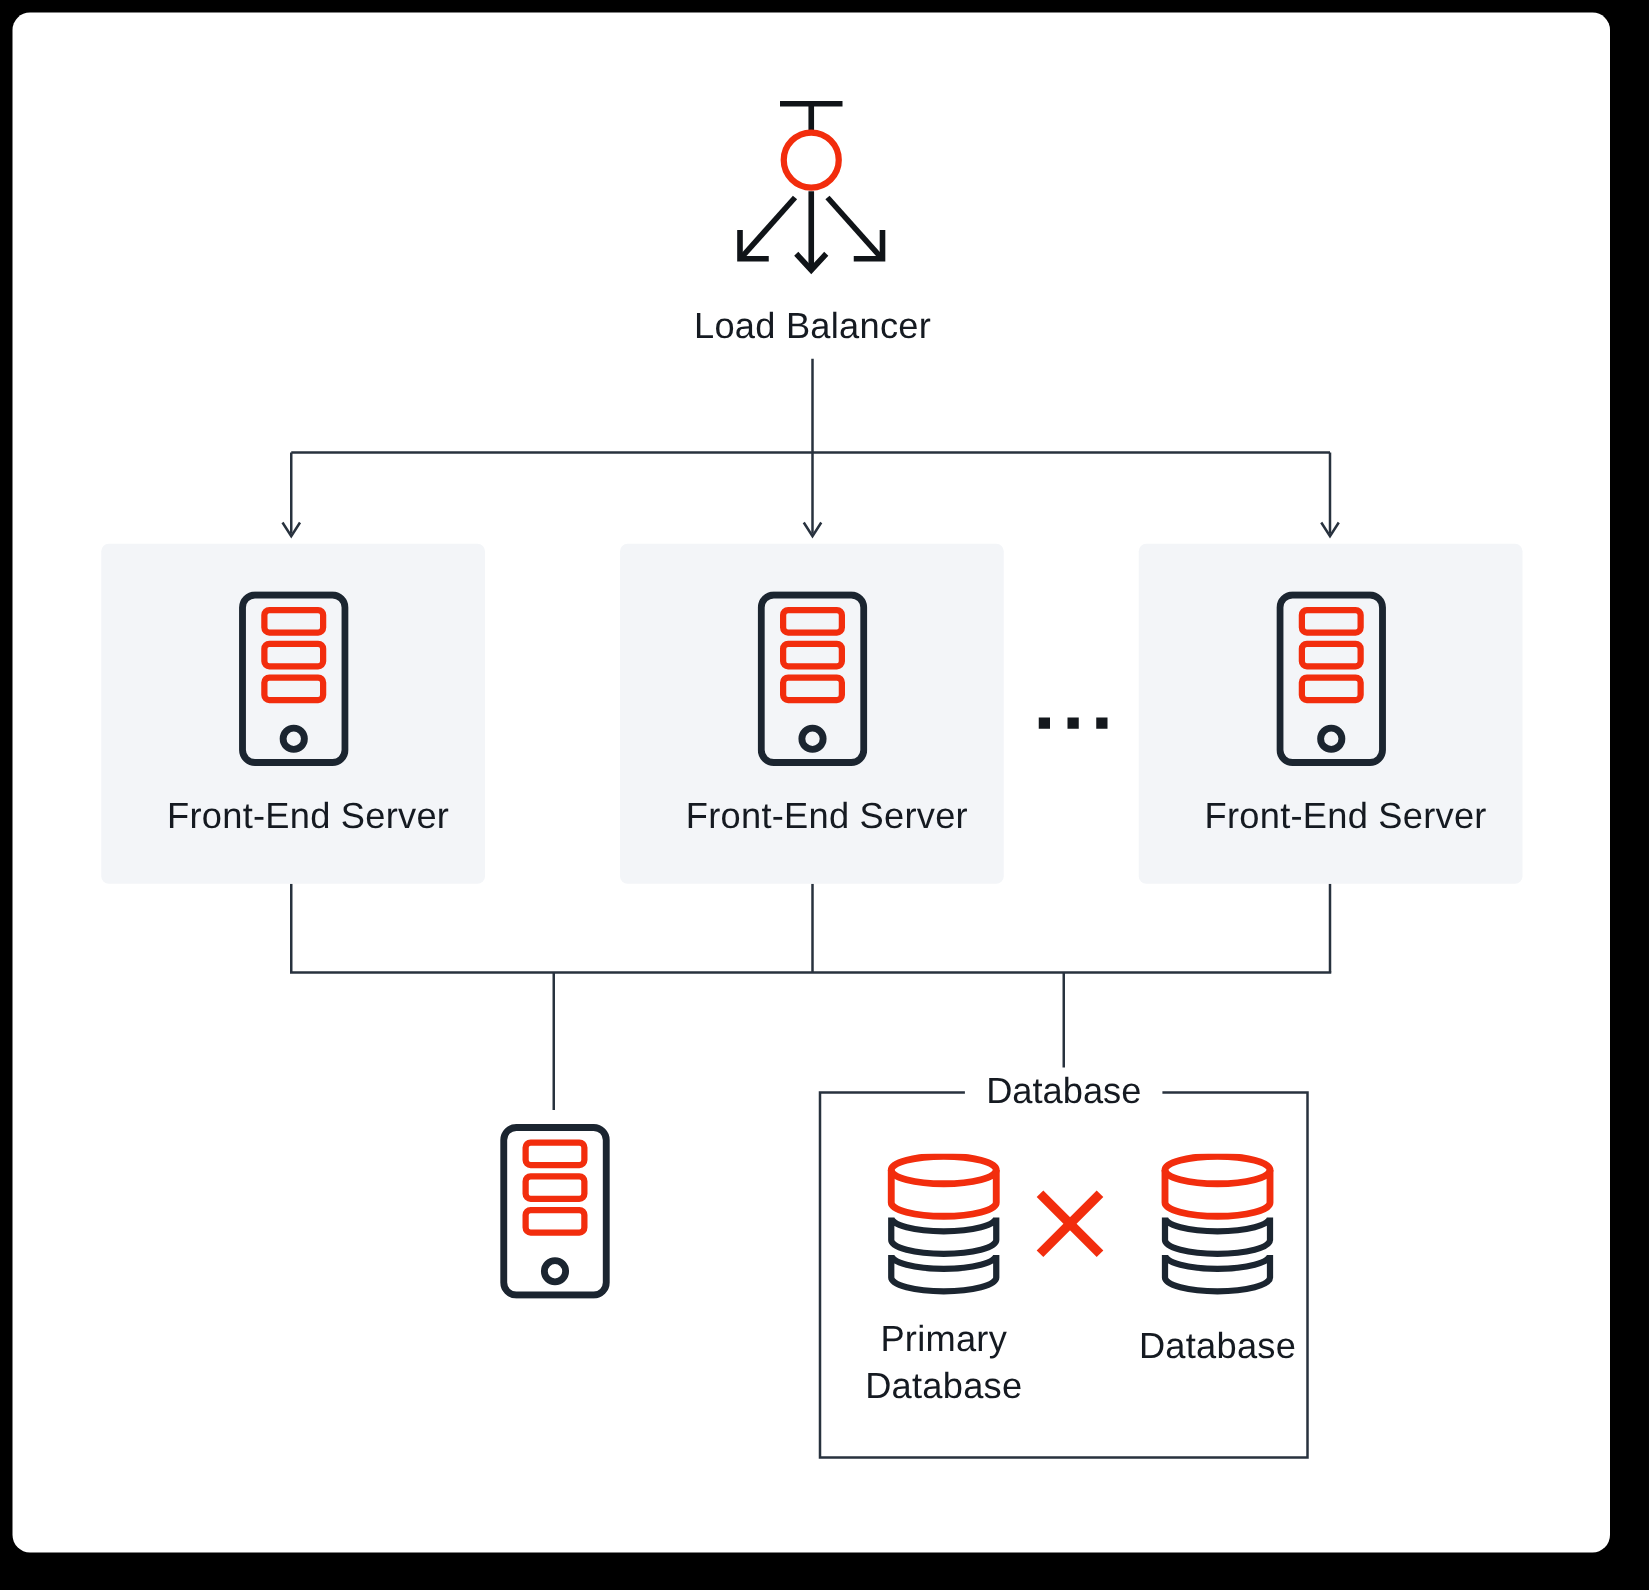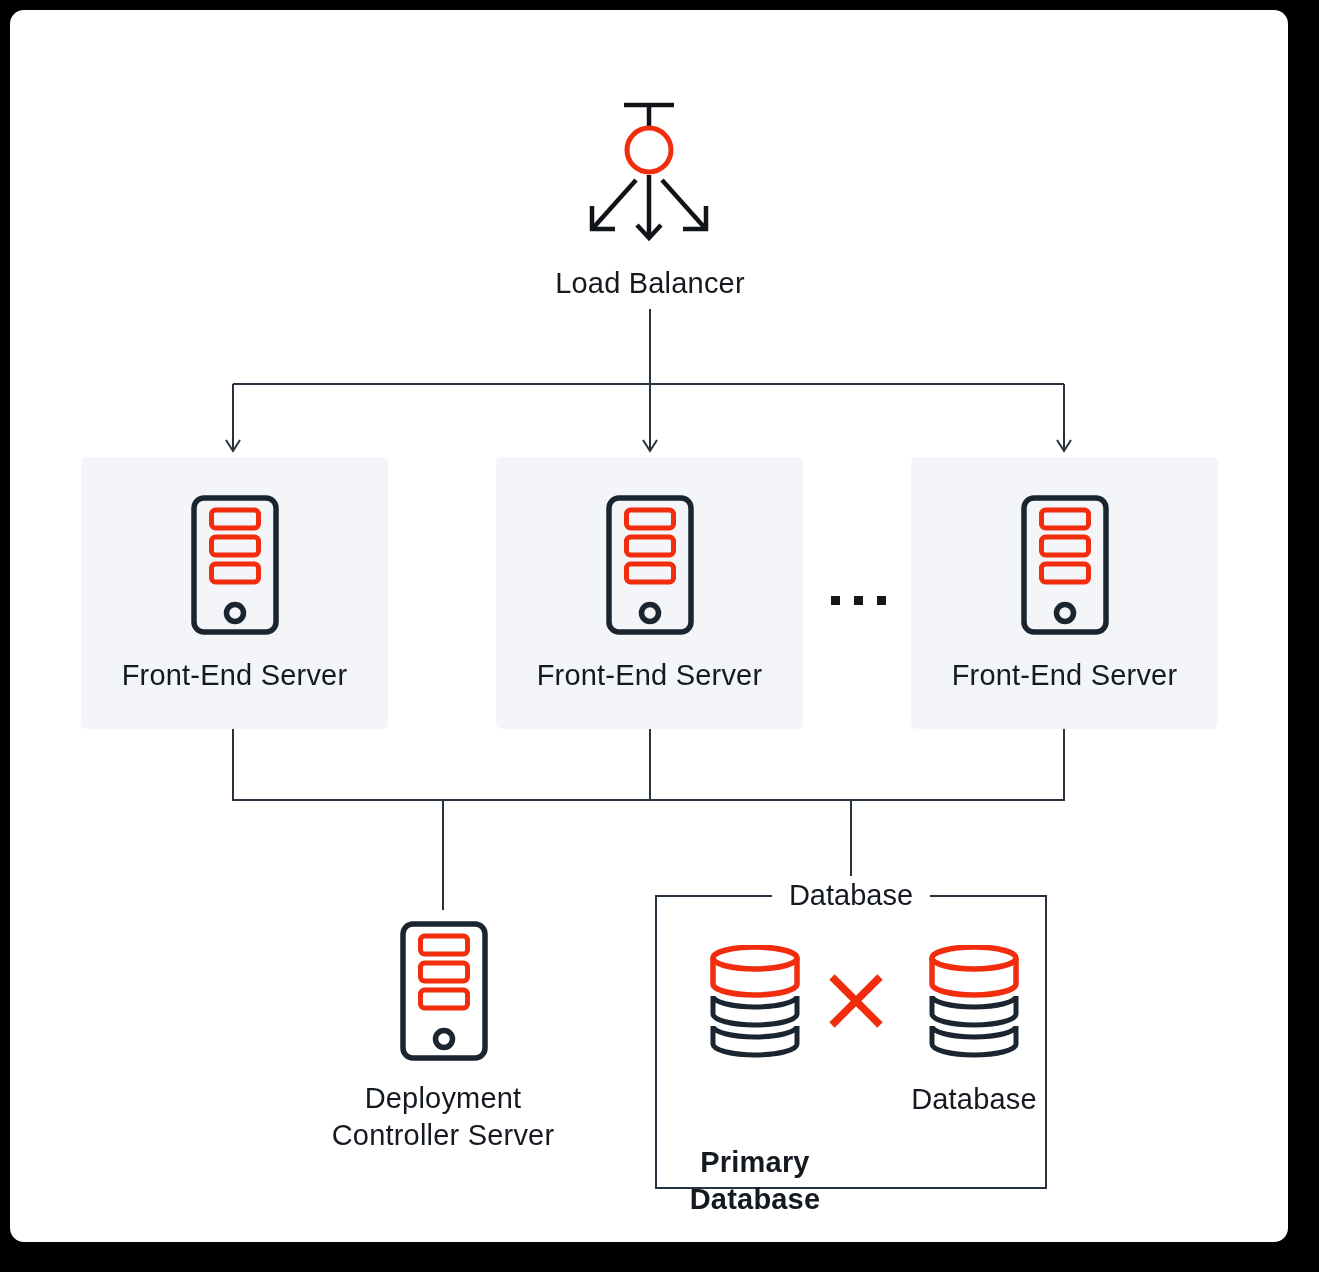--- a/index.html
+++ b/index.html
@@ -24,21 +24,21 @@
 
   
   .card {
     position: absolute; left: 10px; top: 10px;
     width: 1278px; height: 1232px;
     background: var(--card-bg);
     border-radius: 14px;
     z-index: 1;
   }
 
-  .diagram { position: absolute; inset: 0; z-index: 2; margin-top: 22px; }
+  .diagram { position: absolute; inset: 0; z-index: 2; }
 
   .connectors { position: absolute; left: 0; top: 0; width: 1319px; height: 1272px; pointer-events: none; }
   .conn { stroke: var(--line-dark); stroke-width: 2; fill: none; }
 
   
   .lb-icon { position: absolute; left: 580px; top: 70px; }
   .lb-line { stroke: #101418; stroke-width: 4.5; fill: none; }
   .lb-circle { stroke: var(--accent-red); stroke-width: 5; fill: none; }
 
   .label {
@@ -52,21 +52,21 @@
   .lb-label { left: 500px; top: 243px; width: 300px; }
 
   
   .fe-box {
     position: absolute; top: 435px;
     width: 307px; height: 272px;
     background: var(--box-bg);
     border-radius: 6px;
   }
   .fe-box .srv-svg { position: absolute; left: 50%; top: 38px; transform: translateX(-50%); }
-  .fe-box .label { left: 0; top: 200px; width: 100%; }
+  .fe-box .label { left: 12px; top: 200px; width: 100%; }
   .fe-box-1 { left: 81px; }
   .fe-box-2 { left: 496px; }
   .fe-box-3 { left: 911px; }
 
   .srv-outline { stroke: var(--icon-dark); stroke-width: 5.5; fill: none; }
   .srv-bar { stroke: var(--accent-red); stroke-width: 5; fill: none; }
   .srv-dot { stroke: var(--icon-dark); stroke-width: 5.5; fill: none; }
 
   
   .dots { position: absolute; left: 831px; top: 574px; display: flex; gap: 14px; }
@@ -90,21 +90,21 @@
     color: var(--text-dark);
     font-size: 29px; line-height: 37px;
     white-space: nowrap;
   }
   .cyl-primary { position: absolute; left: 708px; top: 923px; }
   .cyl-replica { position: absolute; left: 927px; top: 923px; }
   .db-red { stroke: var(--accent-red); stroke-width: 5.5; fill: none; }
   .db-dark { stroke: var(--icon-dark); stroke-width: 5; fill: none; }
   .x-mark { position: absolute; left: 827px; top: 950px; }
   .x-mark line { stroke: var(--accent-red); stroke-width: 7.5; }
-  .db-primary-label { left: 630px; top: 1122px; width: 250px; font-weight: bold; }
+  .db-primary-label { left: 630px; top: 1054px; width: 250px; }
   .db-replica-label { left: 849px; top: 1059px; width: 250px; }
 </style>
 </head>
 <body>
 
 <div class="stage">
 
   <svg class="noise-bg" width="1319" height="1272" xmlns="http://www.w3.org/2000/svg">
     <filter id="speckle" x="0" y="0" width="100%" height="100%">
       <feTurbulence type="fractalNoise" baseFrequency="0.75" numOctaves="3" stitchTiles="stitch" result="n"></feTurbulence>
@@ -191,24 +191,20 @@
       <div class="label">Front-End Server</div>
     </div>
 
     <svg class="dep-icon" width="88" height="140" viewBox="0 0 88 140" xmlns="http://www.w3.org/2000/svg">
       <rect class="srv-outline" x="3" y="3" width="82" height="134" rx="10"></rect>
       <rect class="srv-bar" x="20.5" y="15" width="47" height="18" rx="4"></rect>
       <rect class="srv-bar" x="20.5" y="42" width="47" height="18" rx="4"></rect>
       <rect class="srv-bar" x="20.5" y="69" width="47" height="18" rx="4"></rect>
       <circle class="srv-dot" cx="44" cy="118" r="8.5"></circle>
     </svg>
-    <div class="label dep-label">
-      <div>Deployment</div>
-      <div>Controller Server</div>
-    </div>
 
     <div class="db-box"></div>
     <div class="db-title">Database</div>
 
     <svg class="cyl-primary" width="94" height="116" viewBox="0 0 94 116" xmlns="http://www.w3.org/2000/svg">
       <ellipse class="db-red" cx="47" cy="13" rx="42" ry="11"></ellipse>
       <path class="db-red" d="M5,13 L5,39 A42,11 0 0 0 89,39 L89,13"></path>
       <path class="db-dark" d="M5,51 A42,11 0 0 0 89,51 M5,51 L5,69 M89,51 L89,69 M5,69 A42,11 0 0 0 89,69"></path>
       <path class="db-dark" d="M5,81 A42,11 0 0 0 89,81 M5,81 L5,99 M89,81 L89,99 M5,99 A42,11 0 0 0 89,99"></path>
     </svg>

